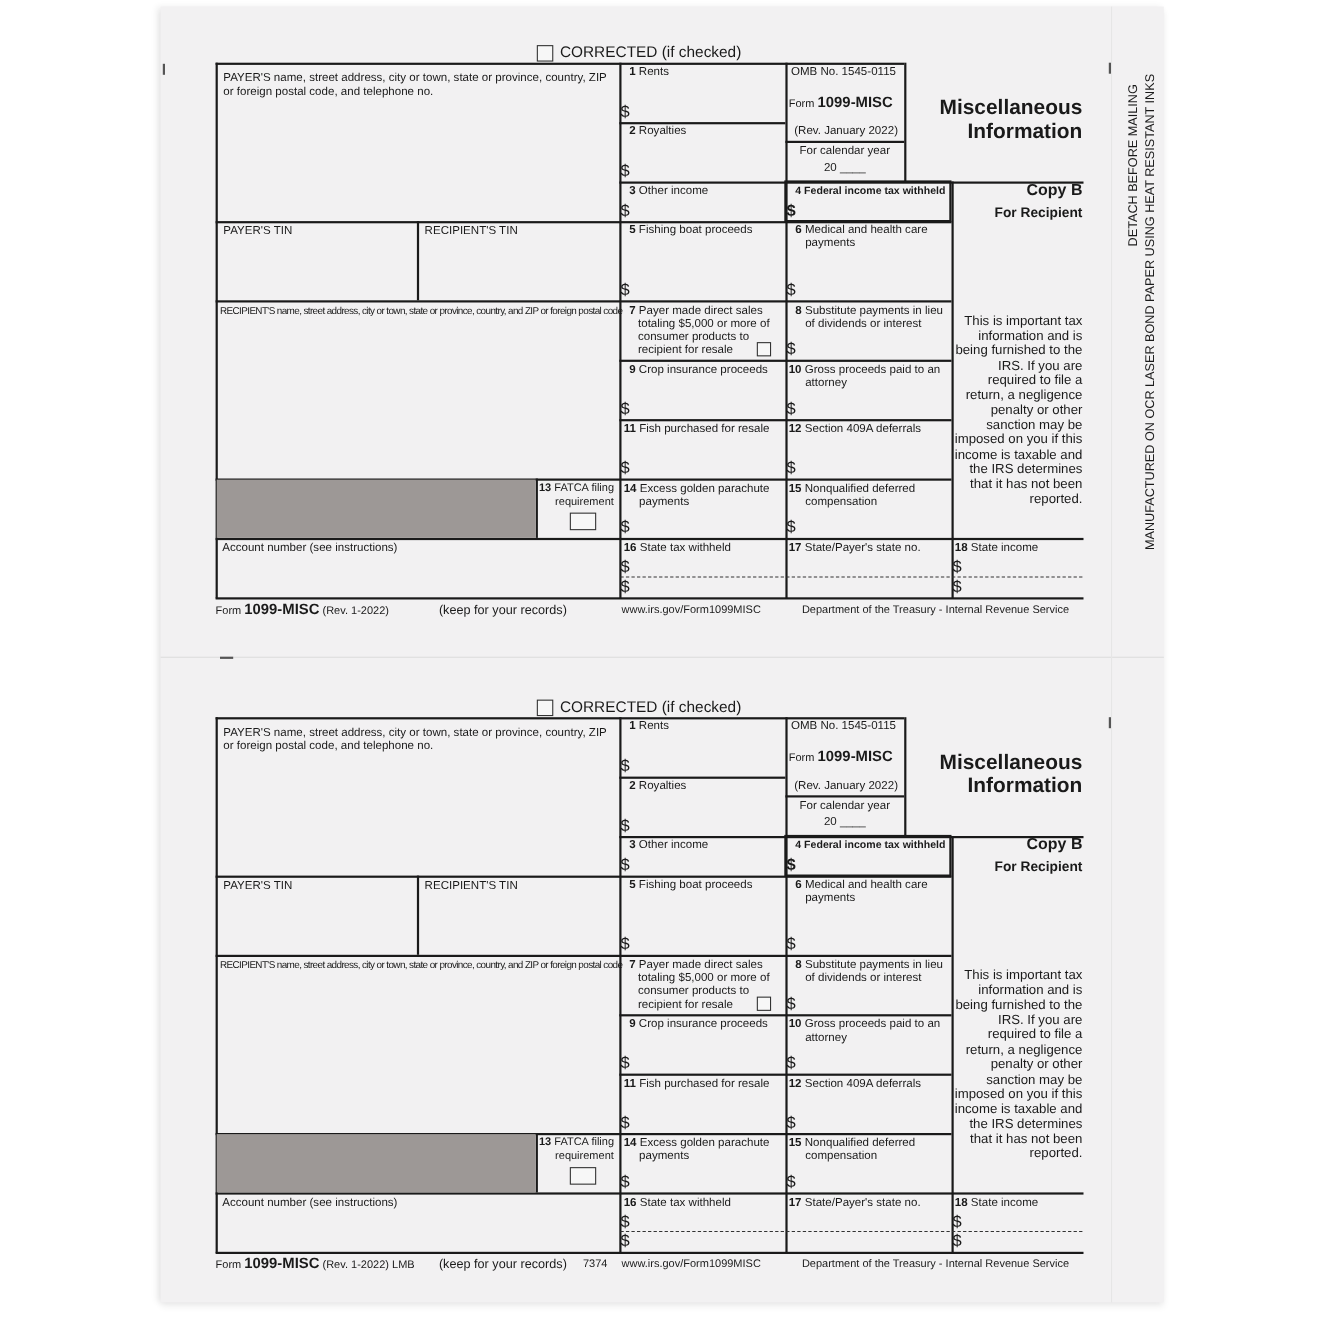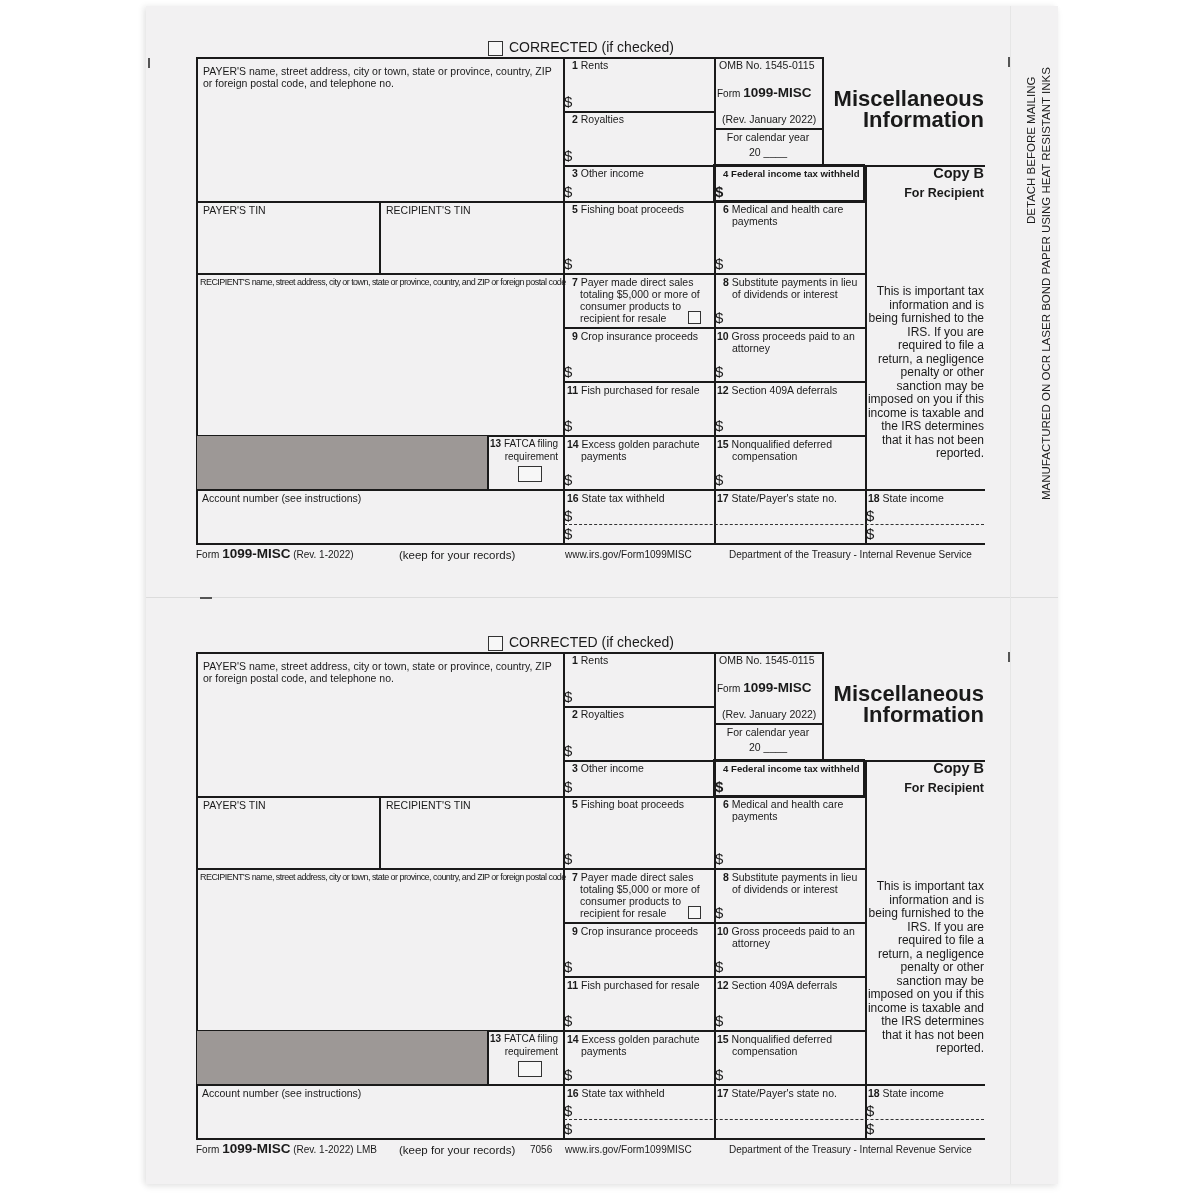--- a/index.html
+++ b/index.html
@@ -27,21 +27,21 @@
   .ln { position:absolute; background:#1a1a1a; }
   .h { height:1.5px; }
   .v { width:1.5px; }
   .txt { position:absolute; font-size:10.5px; line-height:12.5px; white-space:nowrap; }
   .small { font-size:9px; line-height:12px; }
   .num { font-weight:bold; }
   .dollar { position:absolute; font-size:15px; line-height:15px; }
   .box { position:absolute; border:1.2px solid #333; background:#f7f7f7; }
   .gray { position:absolute; background:#9d9896; }
   .thick { position:absolute; border:2.5px solid #1a1a1a; }
-  .title-big { position:absolute; font-size:22px; font-weight:bold; text-align:right; line-height:21px; }
+  .title-big { position:absolute; font-size:19px; font-weight:bold; text-align:right; line-height:21px; }
   .copyb { position:absolute; font-size:14.5px; font-weight:bold; text-align:right; }
   .forrec { position:absolute; font-size:12.5px; font-weight:bold; text-align:right; }
   .notice { position:absolute; font-size:12px; line-height:13.5px; text-align:right; width:118px; white-space:normal; }
   .dash { position:absolute; height:0; border-top:1px dashed #333; }
   .vert {
     position:absolute; transform-origin:left top; transform:rotate(-90deg);
     font-size:11.5px; white-space:nowrap; line-height:14px;
   }
   .corrected { position:absolute; font-size:14px; }
   .cbox { position:absolute; width:13px; height:13px; border:1.2px solid #333; background:#f7f7f7; }
@@ -257,17 +257,17 @@
     <div class="title-big" style="left:830px;top:88px;width:154px;"><span>Miscellaneous</span><br><span>Information</span></div>
     <div class="copyb" style="left:880px;top:165px;width:104px;">Copy B</div>
     <div class="forrec" style="left:870px;top:186px;width:114px;">For Recipient</div>
     <div class="notice" style="left:866px;top:285px;">This is important tax information and is being furnished to the IRS. If you are required to file a return, a negligence penalty or other sanction may be imposed on you if this income is taxable and the IRS determines that it has not been reported.</div>
     <div class="txt" style="left:868px;top:492px;"><span class="num">18</span> <span>State income</span></div>
     <div class="dollar" style="left:866px;top:508px;">$</div>
     <div class="dollar" style="left:866px;top:526px;">$</div>
 
     <div class="txt" style="left:196px;top:546px;font-size:10px;line-height:16px;"><span>Form</span> <span class="formname">1099-MISC</span> <span>(Rev. 1-2022)</span> <span>LMB</span></div>
     <div class="txt" style="left:399px;top:549px;font-size:11.5px;">(keep for your records)</div>
-    <div class="txt" style="left:530px;top:549px;font-size:10px;">7056</div>
+    <div class="txt" style="left:530px;top:549px;font-size:10px;">7374</div>
     <div class="txt" style="left:565px;top:549px;font-size:10px;">www.irs.gov/Form1099MISC</div>
     <div class="txt" style="left:729px;top:549px;font-size:10px;">Department of the Treasury - Internal Revenue Service</div>
   </div>
   </div>
 
 </body></html>

